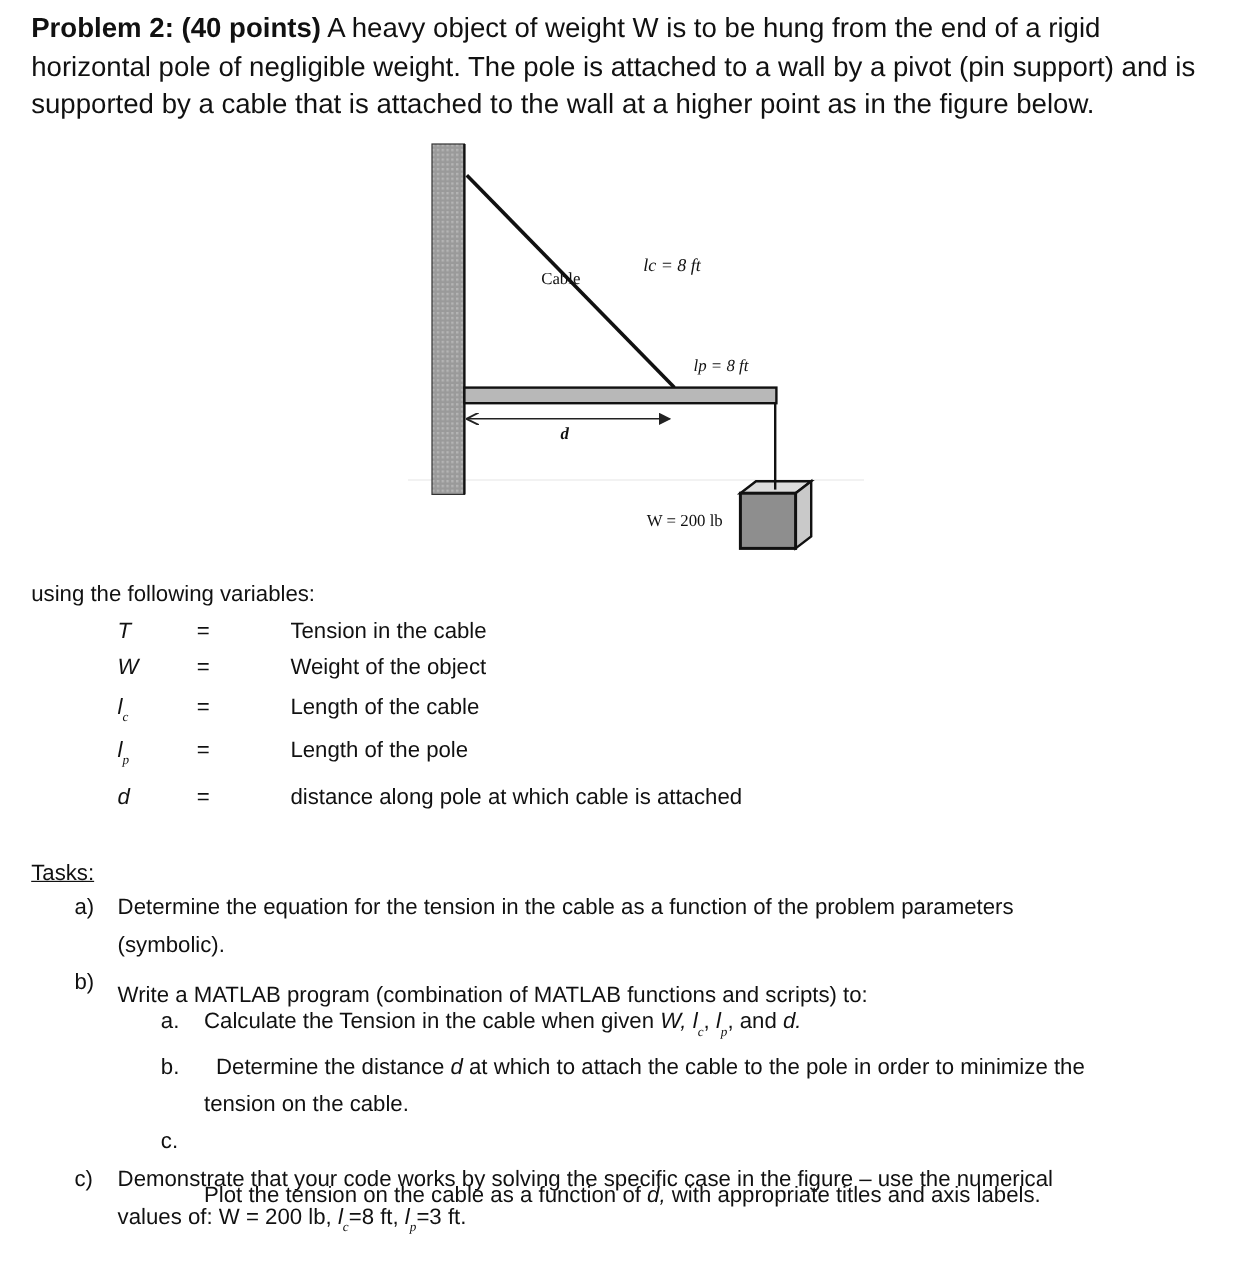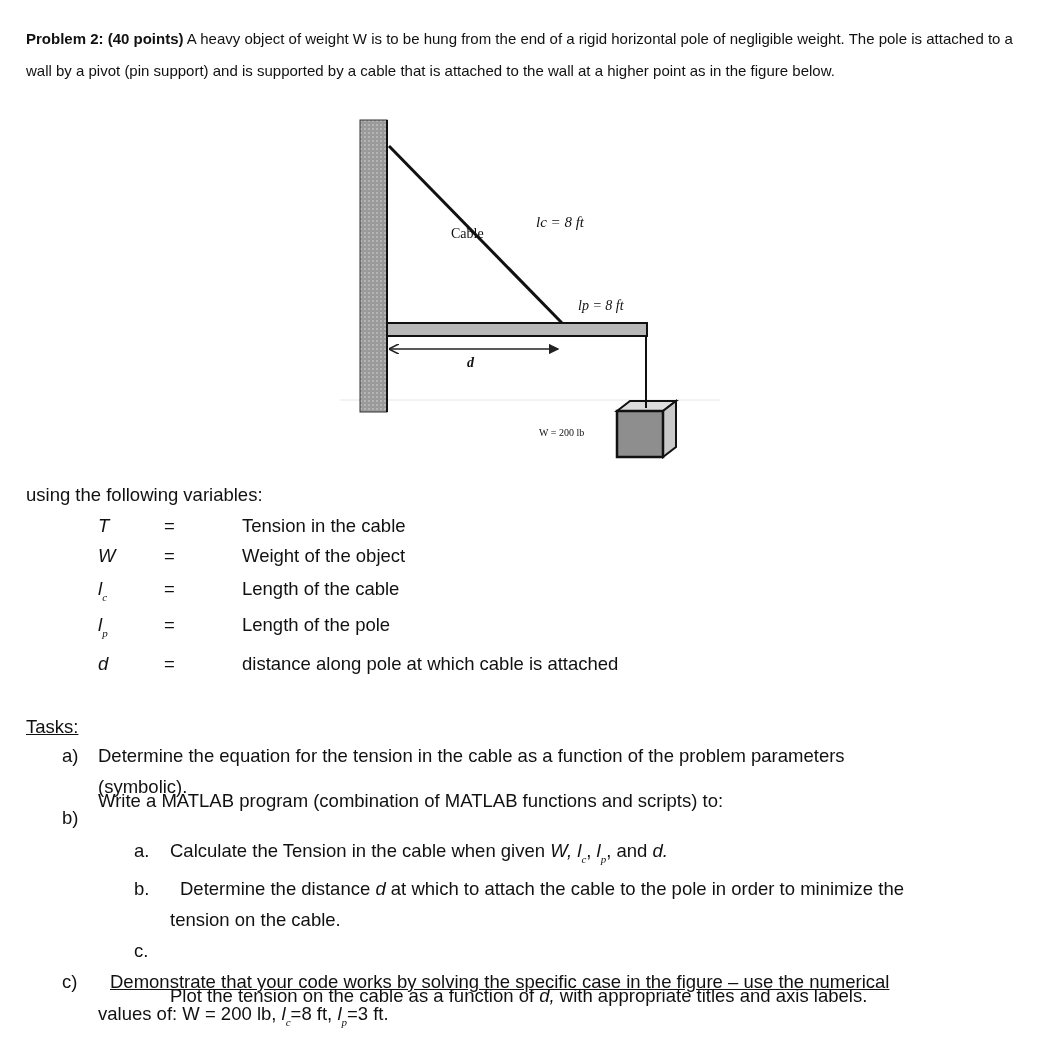--- a/index.html
+++ b/index.html
@@ -1,19 +1,19 @@
 <!DOCTYPE html>
 <html><head>
 <meta charset="utf-8">
 <style>
   html, body { margin:0; padding:0; background:#ffffff; }
   body { width:1043px; height:1052px; position:relative; overflow:hidden;
          font-family:"Liberation Sans", sans-serif; color:#111; }
   .abs { position:absolute; }
-  .para { left:26px; top:8px; width:990px; font-size:15px; line-height:31.5px;margin-top:15px; }
+  .para { left:26px; top:8px; width:990px; font-size:23px; line-height:31.5px; }
   .para b { font-weight:bold; }
   .fig { left:340px; top:112px; width:380px; height:368px; }
   .var-row { position:absolute; font-size:18.5px; }
   .sym { position:absolute; left:98px; font-style:italic; }
   .eq { position:absolute; left:164px; }
   .desc { position:absolute; left:242px; white-space:nowrap; }
   .sub { font-family:"Liberation Serif", serif; font-size:11px; font-style:italic; position:relative; top:6px; }
   .task { position:absolute; font-size:18.5px; white-space:nowrap; }
   .u { text-decoration:underline; font-weight:normal; }
   i { font-style:italic; }
@@ -52,21 +52,21 @@
 
     <polygon points="277,299 290,289 336,289 323,299" fill="#dcdcdc" stroke="#111" stroke-width="2"></polygon>
     <polygon points="323,299 336,289 336,335 323,345" fill="#c9c9c9" stroke="#111" stroke-width="2"></polygon>
     <rect x="277" y="299" width="46" height="46" fill="#8e8e8e" stroke="#111" stroke-width="2.5"></rect>
     <line x1="306" y1="289" x2="306" y2="296" stroke="#111" stroke-width="2"></line>
   </svg>
   <div class="abs" style="left:111px;top:66px;font-family:'Liberation Serif',serif;font-size:14px;margin-top:48px;">Cable</div>
   <div class="abs" style="left:196px;top:102px;font-family:'Liberation Serif',serif;font-size:15px;font-style:italic;text-align:center;">lc = 8 ft</div>
   <div class="abs" style="left:238px;top:186px;font-family:'Liberation Serif',serif;font-size:14px;font-style:italic;">lp = 8 ft</div>
   <div class="abs" style="left:127px;top:243px;font-family:'Liberation Serif',serif;font-size:14px;font-style:italic;font-weight:bold;">d</div>
-  <div class="abs" style="left:199px;top:315px;font-family:'Liberation Serif',serif;font-size:10px;">W = 200 lb</div>
+  <div class="abs" style="left:199px;top:315px;font-family:'Liberation Serif',serif;font-size:14px;">W = 200 lb</div>
 </div>
 
 <div class="abs" style="left:26px;top:484px;font-size:18.5px;">using the following variables:</div>
 
 <div>
   <div class="var-row" style="top:515px;left:0;width:700px;">
     <span class="sym">T</span>
     <span class="eq">=</span>
     <span class="desc">Tension in the cable</span>
   </div>
@@ -92,27 +92,27 @@
   </div>
 </div>
 
 <div class="task u" style="left:26px;top:716px;">Tasks:</div>
 
 <div class="task" style="left:62px;top:745px;">a)</div>
 <div class="task" style="left:98px;top:745px;text-align:right;">Determine the equation for the tension in the cable as a function of the problem parameters</div>
 <div class="task" style="left:98px;top:776px;">(symbolic).</div>
 
 <div class="task" style="left:62px;top:807px;">b)</div>
-<div class="task" style="left:98px;top:790px;">Write a MATLAB program (combination of MATLAB functions and scripts) to:</div>
+<div class="task" style="left:98px;top:818px;">Write a MATLAB program (combination of MATLAB functions and scripts) to:</div>
 
 <div class="task" style="left:134px;top:840px;">a.</div>
 <div class="task" style="left:170px;top:840px;"><span>Calculate the Tension in the cable when given </span><i>W,</i> <i>l</i><span class="sub">c</span>, <i>l</i><span class="sub">p</span><span>, and </span><i>d.</i></div>
 
 <div class="task" style="left:134px;top:878px;">b.</div>
 <div class="task" style="left:180px;top:878px;"><span>Determine the distance </span><i>d</i><span> at which to attach the cable to the pole in order to minimize the</span></div>
 <div class="task" style="left:170px;top:909px;">tension on the cable.</div>
 
 <div class="task" style="left:134px;top:940px;">c.</div>
 <div class="task" style="left:170px;top:940px;margin-top:45px;"><span>Plot the tension on the cable as a function of </span><i>d,</i><span> with appropriate titles and axis labels.</span></div>
 
 <div class="task" style="left:62px;top:971px;">c)</div>
-<div class="task" style="left:110px;top:971px;text-decoration:underline;">Demonstrate that your code works by solving the specific case in the figure – use the numerical</div>
+<div class="task" style="left:98px;top:971px;">Demonstrate that your code works by solving the specific case in the figure – use the numerical</div>
 <div class="task" style="left:98px;top:1003px;"><span>values of: W = 200 lb, </span><i>l</i><span class="sub">c</span><span>=8 ft, </span><i>l</i><span class="sub">p</span><span>=3 ft.</span></div>
 
 </body></html>

